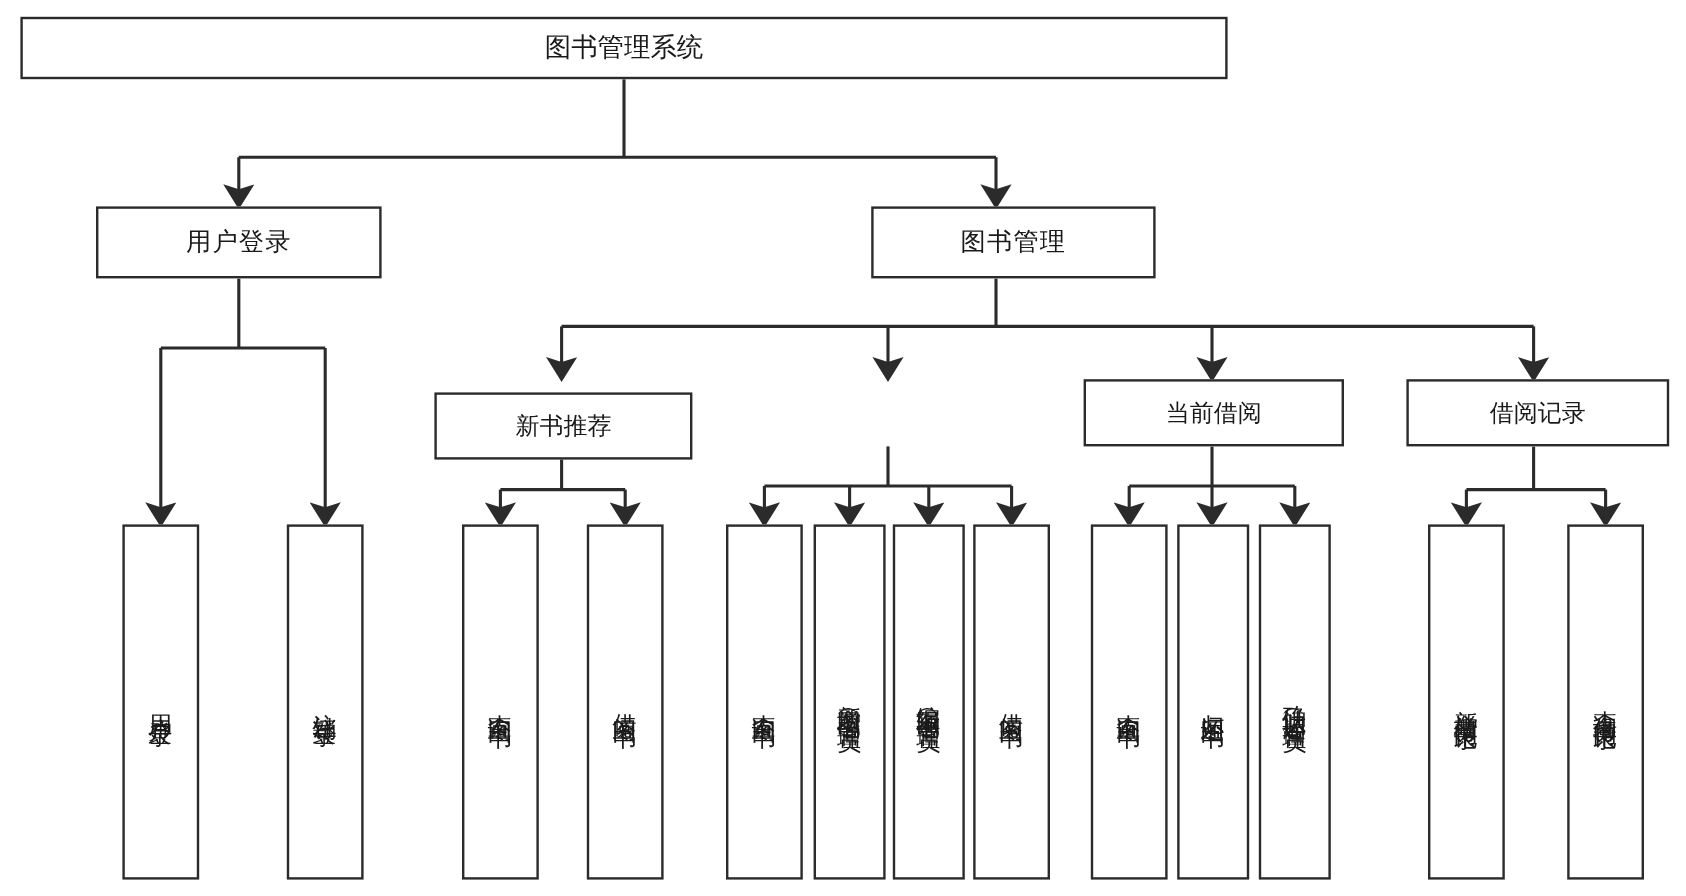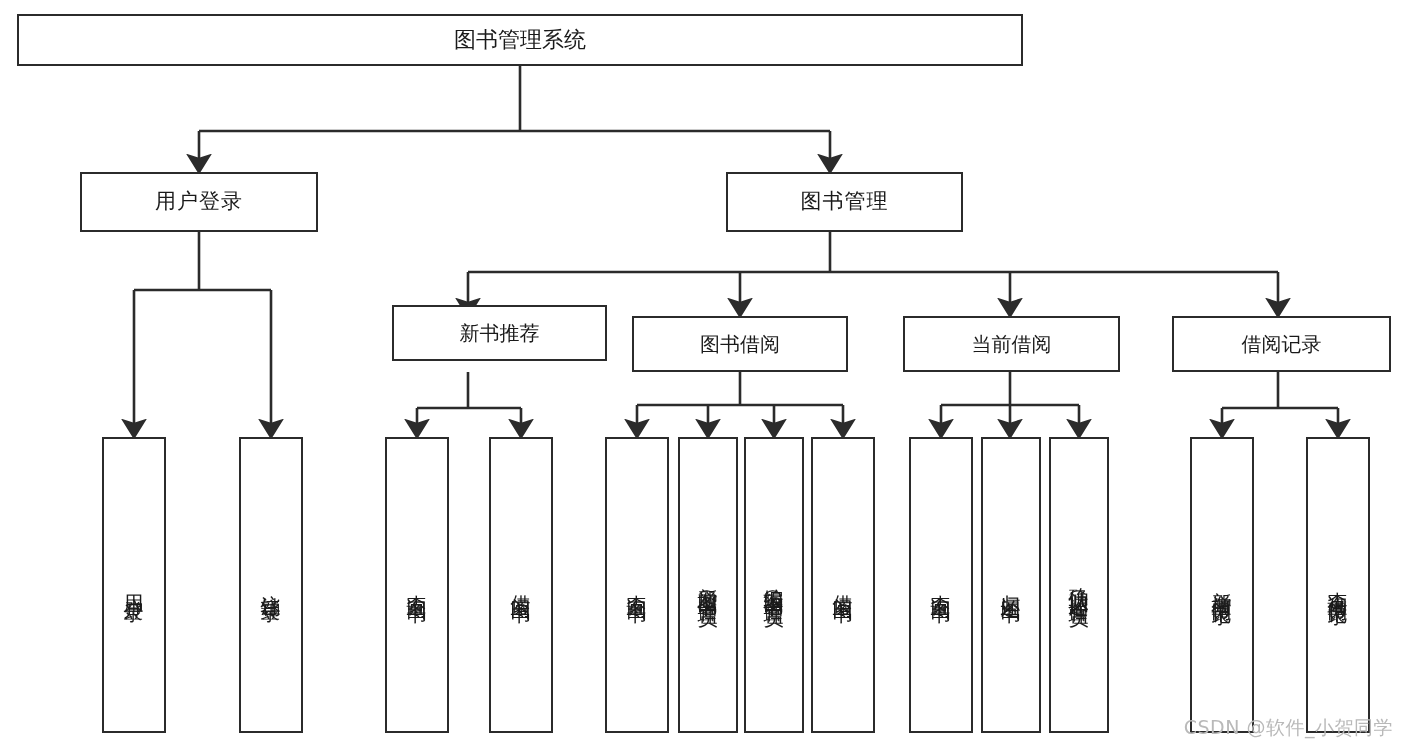--- a/index.html
+++ b/index.html
@@ -130,25 +130,22 @@
     <span>图书管理系统</span>
   </div>
 
   <div class="node h" style="left:80px; top:172px; width:238px; height:60px;">
     <span>用户登录</span>
   </div>
   <div class="node h" style="left:711px; top:172px; width:237px; height:60px;margin-left:15px;">
     <span>图书管理</span>
   </div>
 
-  <div class="node lvl3" style="left:362px; top:305px; width:215px; height:56px;margin-left:30px;">
+  <div class="node lvl3" style="left:362px; top:327px; width:215px; height:56px;">
     <span>新书推荐</span>
-  </div>
-  <div class="node lvl3" style="left:632px; top:316px; width:216px; height:56px;">
-    <span>图书借阅</span>
   </div>
   <div class="node lvl3" style="left:903px; top:316px; width:217px; height:56px;">
     <span>当前借阅</span>
   </div>
   <div class="node lvl3" style="left:1172px; top:316px; width:219px; height:56px;">
     <span>借阅记录</span>
   </div>
 
   <div class="node leaf" style="left:102px; top:437px; width:64px; height:296px;">
     <span class="vtext">用户登录</span>
@@ -187,15 +184,14 @@
     <span class="vtext">确认归还（管理员）</span>
   </div>
 
   <div class="node leaf" style="left:1190px; top:437px; width:64px; height:296px;">
     <span class="vtext">新增借阅记录</span>
   </div>
   <div class="node leaf" style="left:1306px; top:437px; width:64px; height:296px;">
     <span class="vtext">查询借阅记录</span>
   </div>
 
-  <div class="watermark">CSDN @软件_小贺同学</div>
 
 </div>
 
 </body></html>

